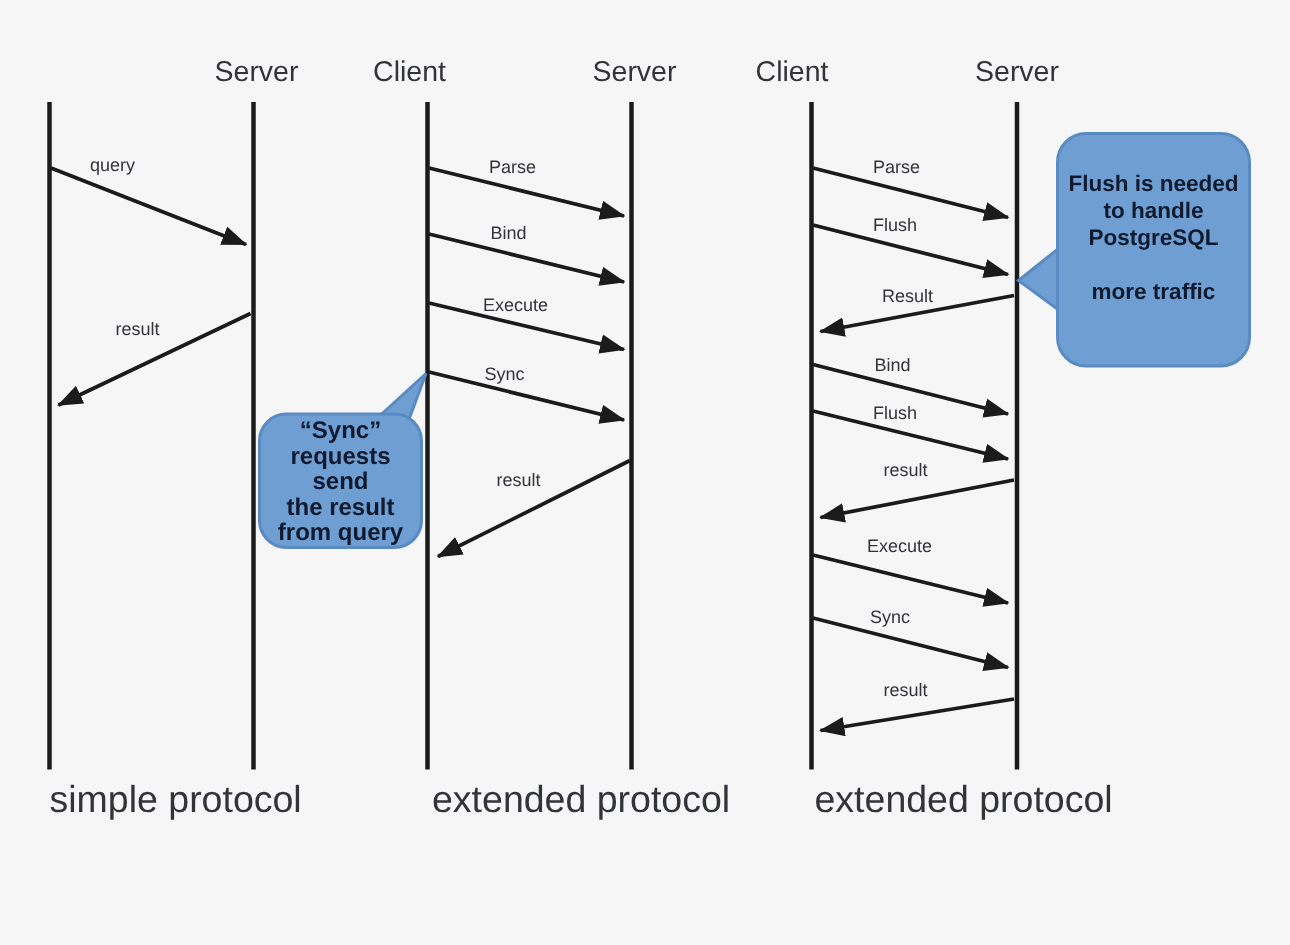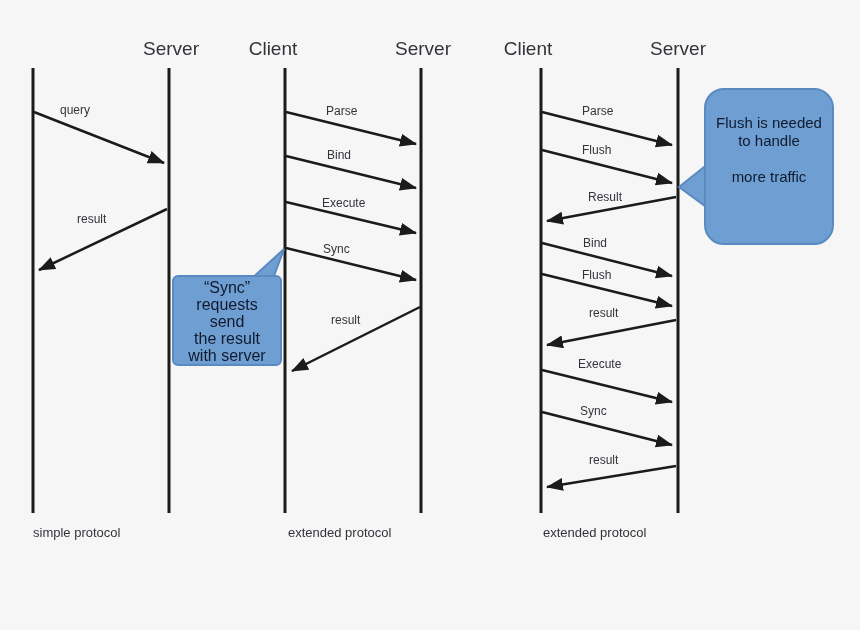--- a/index.html
+++ b/index.html
@@ -19,35 +19,35 @@
   .arrow{stroke:var(--line,#1b1b1b);stroke-width:2.5;fill:none;}
   .ah-fill{fill:var(--line,#1b1b1b);}
   .tail{fill:var(--bubble-fill,#6f9fd2);stroke:var(--bubble-border,#5a8ac2);stroke-width:2;}
   .lbl{
     position:absolute;
     color:var(--label-text,#33333a);
     white-space:nowrap;
   }
   .actor{font-size:19px;line-height:22px;transform:translateX(-50%);}
   .msg{font-size:12px;line-height:20px;}
-  .caption{font-size:13px;line-height:22px;}
+  .caption{font-size:25px;line-height:22px;}
   .caption .cline{display:block;}
   .bubble{
     position:absolute;
     background:var(--bubble-fill,#6f9fd2);
     border:2px solid var(--bubble-border,#5a8ac2);
     color:var(--bubble-text,#101a2e);
     text-align:center;
-    font-weight:400;
+    font-weight:700;
     box-sizing:border-box;
   }
   .bubble .bline{display:block;}
   .bubble-sync{
     left:172px;top:275px;width:110px;height:91px;
-    border-radius:6px;
+    border-radius:19px;
     font-size:16px;line-height:17px;
     padding-top:2px;
   }
   .bubble-flush{
     left:704px;top:88px;width:130px;height:157px;
     border-radius:20px;
     font-size:15px;line-height:18px;
     padding-top:24px;
   }
 </style>
@@ -116,26 +116,27 @@
   <span class="lbl msg" style="left:589px;top:303px;">result</span>
   <span class="lbl msg" style="left:578px;top:354px;">Execute</span>
   <span class="lbl msg" style="left:580px;top:401px;">Sync</span>
   <span class="lbl msg" style="left:589px;top:450px;">result</span>
 
   <div class="bubble bubble-sync">
     <span class="bline">“Sync”</span>
     <span class="bline">requests</span>
     <span class="bline">send</span>
     <span class="bline">the result</span>
-    <span class="bline">with server</span>
+    <span class="bline">from query</span>
   </div>
 
   <div class="bubble bubble-flush">
     <span class="bline">Flush is needed</span>
     <span class="bline">to handle</span>
+    <span class="bline">PostgreSQL</span>
     <span class="bline">&nbsp;</span>
     <span class="bline">more traffic</span>
   </div>
 
   <span class="lbl caption" style="left:33px;top:522px;">simple protocol</span>
   <span class="lbl caption" style="left:288px;top:522px;">extended protocol</span>
   <span class="lbl caption" style="left:543px;top:522px;">
     <span class="cline">extended protocol</span>
   </span>
 

